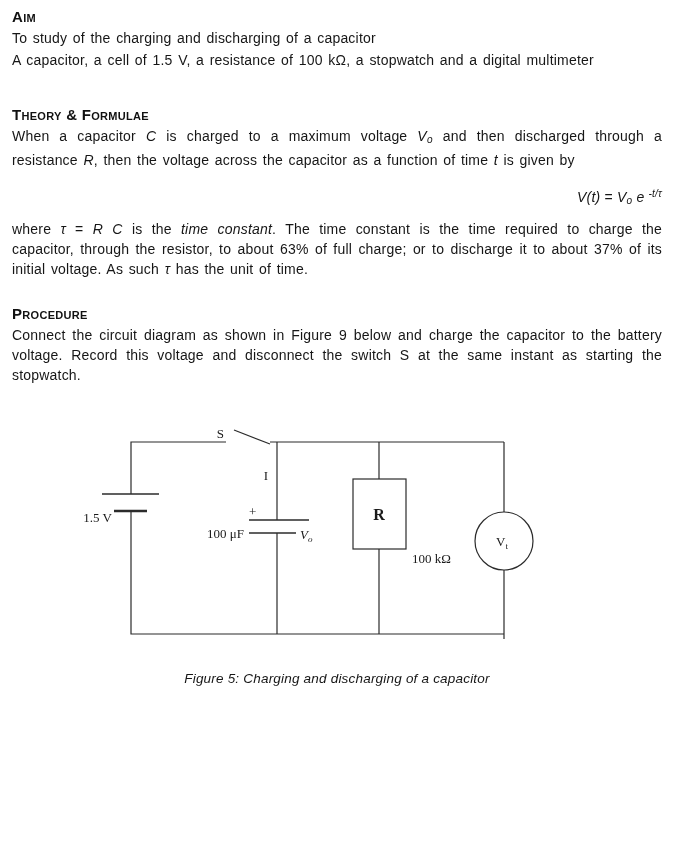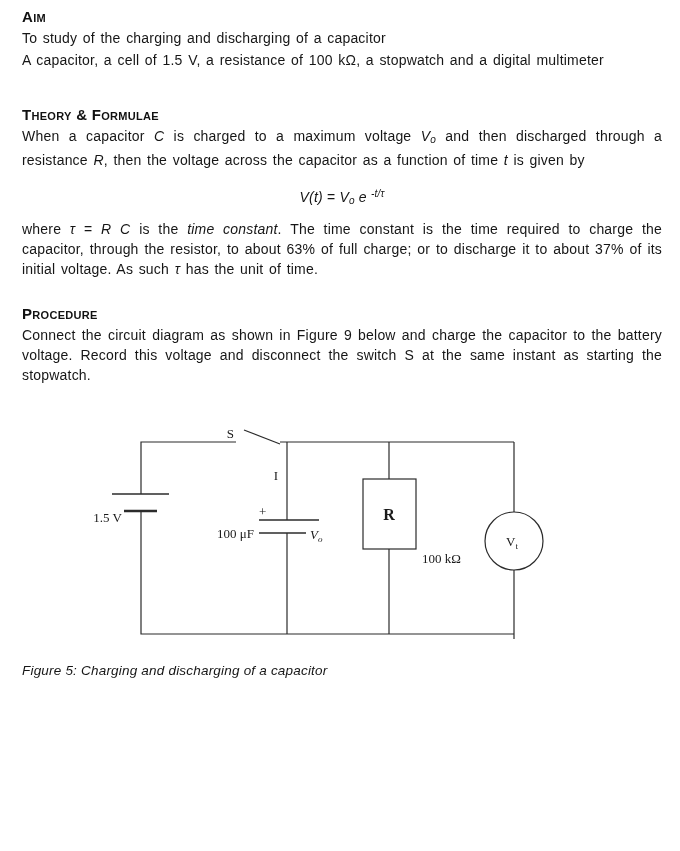--- a/index.html
+++ b/index.html
@@ -7,21 +7,21 @@
     padding: 0;
     background: #ffffff;
     width: 680px;
     height: 851px;
     overflow: hidden;
   }
   .page {
     box-sizing: border-box;
     width: 680px;
     height: 851px;
-    padding: 8px 18px 0 22px;
+    padding: 8px 18px 0 12px;
     font-family: "Liberation Sans", sans-serif;
     color: #161616;
     background: #ffffff;
   }
   .sec-heading {
     font-variant: small-caps;
     font-weight: bold;
     font-size: 15px;
     line-height: 18px;
     letter-spacing: 0.3px;
@@ -37,35 +37,36 @@
     margin: 2px 0 0 0;
   }
   .mt-apparatus { margin-top: 18px; }
   .mt-theory    { margin-top: 36px; }
   .mt-expl      { margin-top: 8px; }
   .mt-procedure { margin-top: 26px; }
   .formula {
     margin-top: 14px;
     font-size: 14px;
     line-height: 20px;
-    text-align: center;
+    text-align: right;
     letter-spacing: 0.2px;
   }
   .sub { font-size: 0.72em; vertical-align: -0.22em; }
   .sup { font-size: 0.72em; vertical-align: 0.45em; }
   .it  { font-style: italic; }
   .circuit {
     display: block;
     margin-top: 42px;
   }
   .caption {
-    margin-top: 16px;
+    margin-top: 24px;
     font-size: 13.5px;
     line-height: 20px;
     font-style: italic;
+    text-align: center;
     letter-spacing: 0.2px;
   }
   
   .fig-text text {
     font-family: "Liberation Serif", serif;
     font-size: 13px;
     fill: #1a1a1a;
     stroke: none;
   }
   .fig-text .svg-sub { font-size: 9px; }

